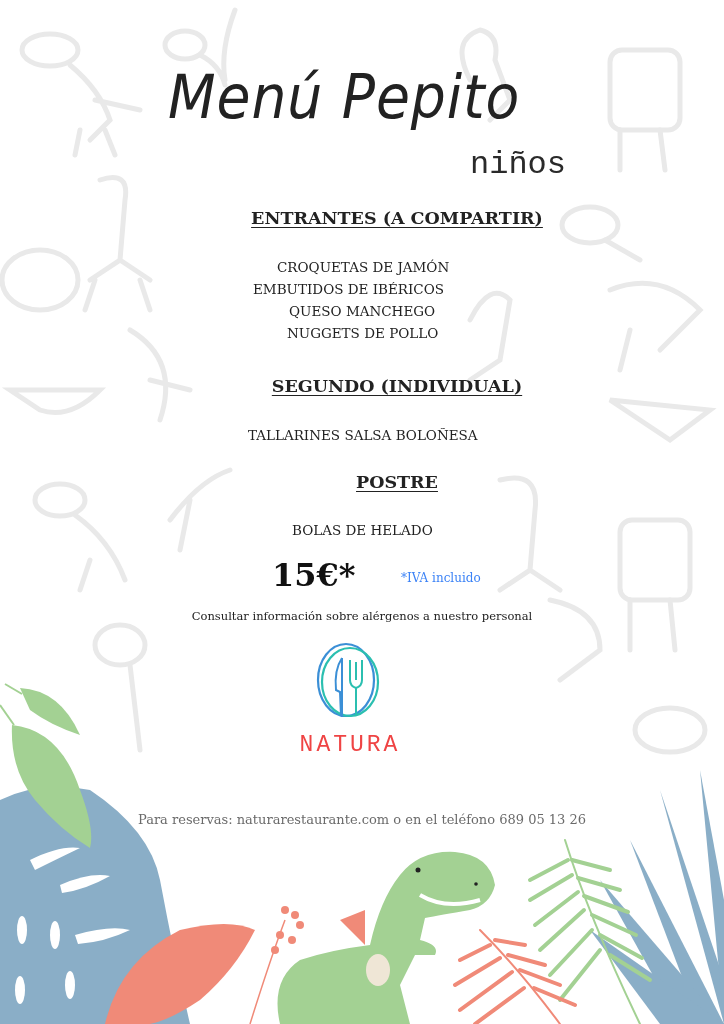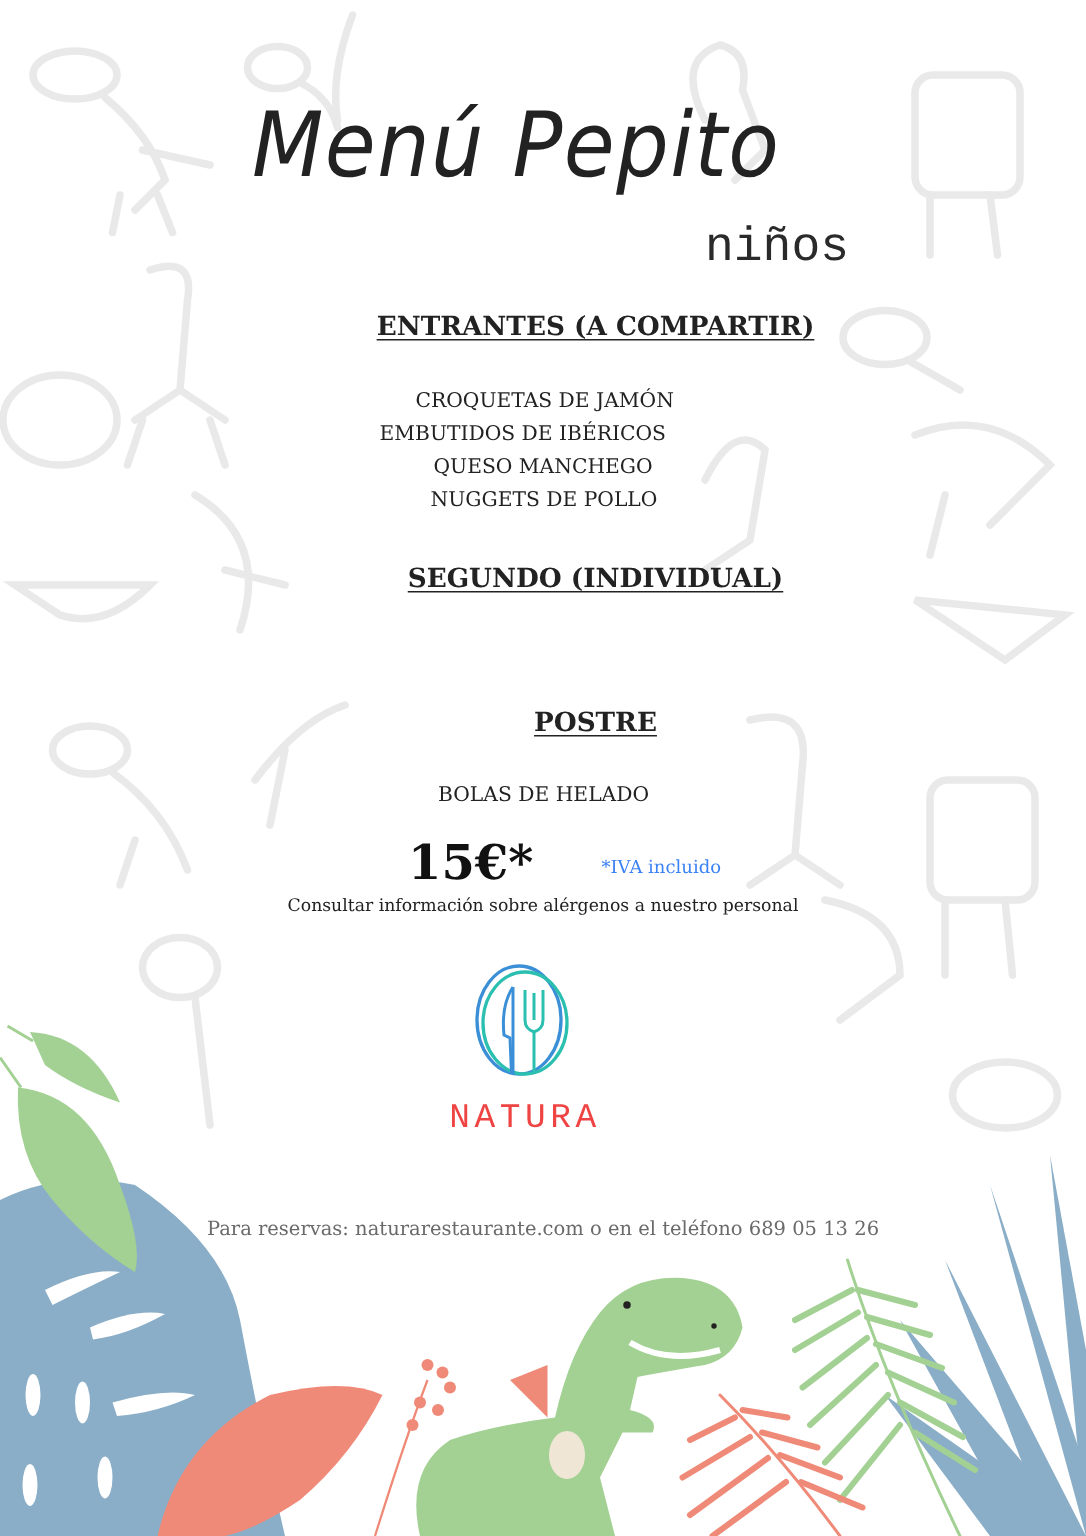--- a/index.html
+++ b/index.html
@@ -5,21 +5,21 @@
   html, body { margin:0; padding:0; }
   body { width:724px; height:1024px; position:relative; overflow:hidden; background:#ffffff; font-family:"DejaVu Serif", serif; color:#222; }
   .bg-pattern { position:absolute; inset:0; z-index:0; }
   .content { position:absolute; inset:0; z-index:2; }
   .title { position:absolute; left:168px; top:62px; font-family:"DejaVu Sans", sans-serif; font-size:60px; font-weight:400; color:#222; letter-spacing:1px; font-style:italic; transform:scaleX(0.92); transform-origin:left; }
   .subtitle { position:absolute; left:470px; top:146px; font-family:Liberation Mono, monospace; font-size:32px; color:#2a2a2a; }
   .section-title { position:absolute; left:0; width:724px; text-align:center; font-family:"DejaVu Serif", serif; font-weight:bold; font-size:17.5px; text-decoration:underline; text-underline-offset:3px; color:#222;padding-left:35px; }
   .item { position:absolute; font-family:"DejaVu Serif", serif; font-size:13.5px; color:#222; white-space:nowrap; }
   .price { position:absolute; left:272px; top:556px; font-family:"DejaVu Serif", serif; font-weight:bold; font-size:32px; color:#111; }
   .vat { position:absolute; left:382px; top:571px; font-size:12px; color:#3b82f6;margin-left:19px; }
-  .allergen { position:absolute; left:0; width:724px; top:596px; text-align:center; font-size:11.5px; color:#222; }
+  .allergen { position:absolute; left:0; width:724px; top:609px; text-align:center; font-size:11.5px; color:#222; }
   .logo { position:absolute; left:312px; top:640px; }
   .brand { position:absolute; left:0; width:700px; top:732px; text-align:center; font-family:Liberation Mono, monospace; font-size:23px; letter-spacing:3px; color:#ef4444; font-weight:300; }
   .brand-sub { position:absolute; left:0; width:700px; top:762px; text-align:center; font-family:"DejaVu Sans", sans-serif; font-size:8px; letter-spacing:0.4px; color:#666; }
   .reserve { position:absolute; left:0; width:724px; top:812px; text-align:center; font-size:13px; color:#6a6a6a; }
   .deco { position:absolute; inset:0; z-index:1; pointer-events:none; }
 </style>
 </head>
 <body>
 
 <svg class="bg-pattern" width="724" height="1024" viewBox="0 0 724 1024">
@@ -155,20 +155,21 @@
   <div class="title">Menú Pepito</div>
   <div class="subtitle">niños</div>
 
   <div class="section-title" style="top:208px">ENTRANTES (A COMPARTIR)</div>
   <div class="item" style="left:277px; top:259px">CROQUETAS DE JAMÓN</div>
   <div class="item" style="left:253px; top:281px">EMBUTIDOS DE IBÉRICOS</div>
   <div class="item" style="left:289px; top:303px">QUESO MANCHEGO</div>
   <div class="item" style="left:287px; top:325px">NUGGETS DE POLLO</div>
 
   <div class="section-title" style="top:376px">SEGUNDO (INDIVIDUAL)</div>
+  <div class="item" style="left:248px; top:427px">TALLARINES SALSA BOLOÑESA</div>
 
   <div class="section-title" style="top:472px">POSTRE</div>
   <div class="item" style="left:292px; top:522px">BOLAS DE HELADO</div>
 
   <div class="price">15€*</div>
   <div class="vat">*IVA incluido</div>
   <div class="allergen">Consultar información sobre alérgenos a nuestro personal</div>
 
   <svg class="logo" width="72" height="82" viewBox="0 0 72 82">
     <ellipse cx="34" cy="40" rx="28" ry="36" fill="none" stroke="#3b8fd6" stroke-width="2.2"></ellipse>

